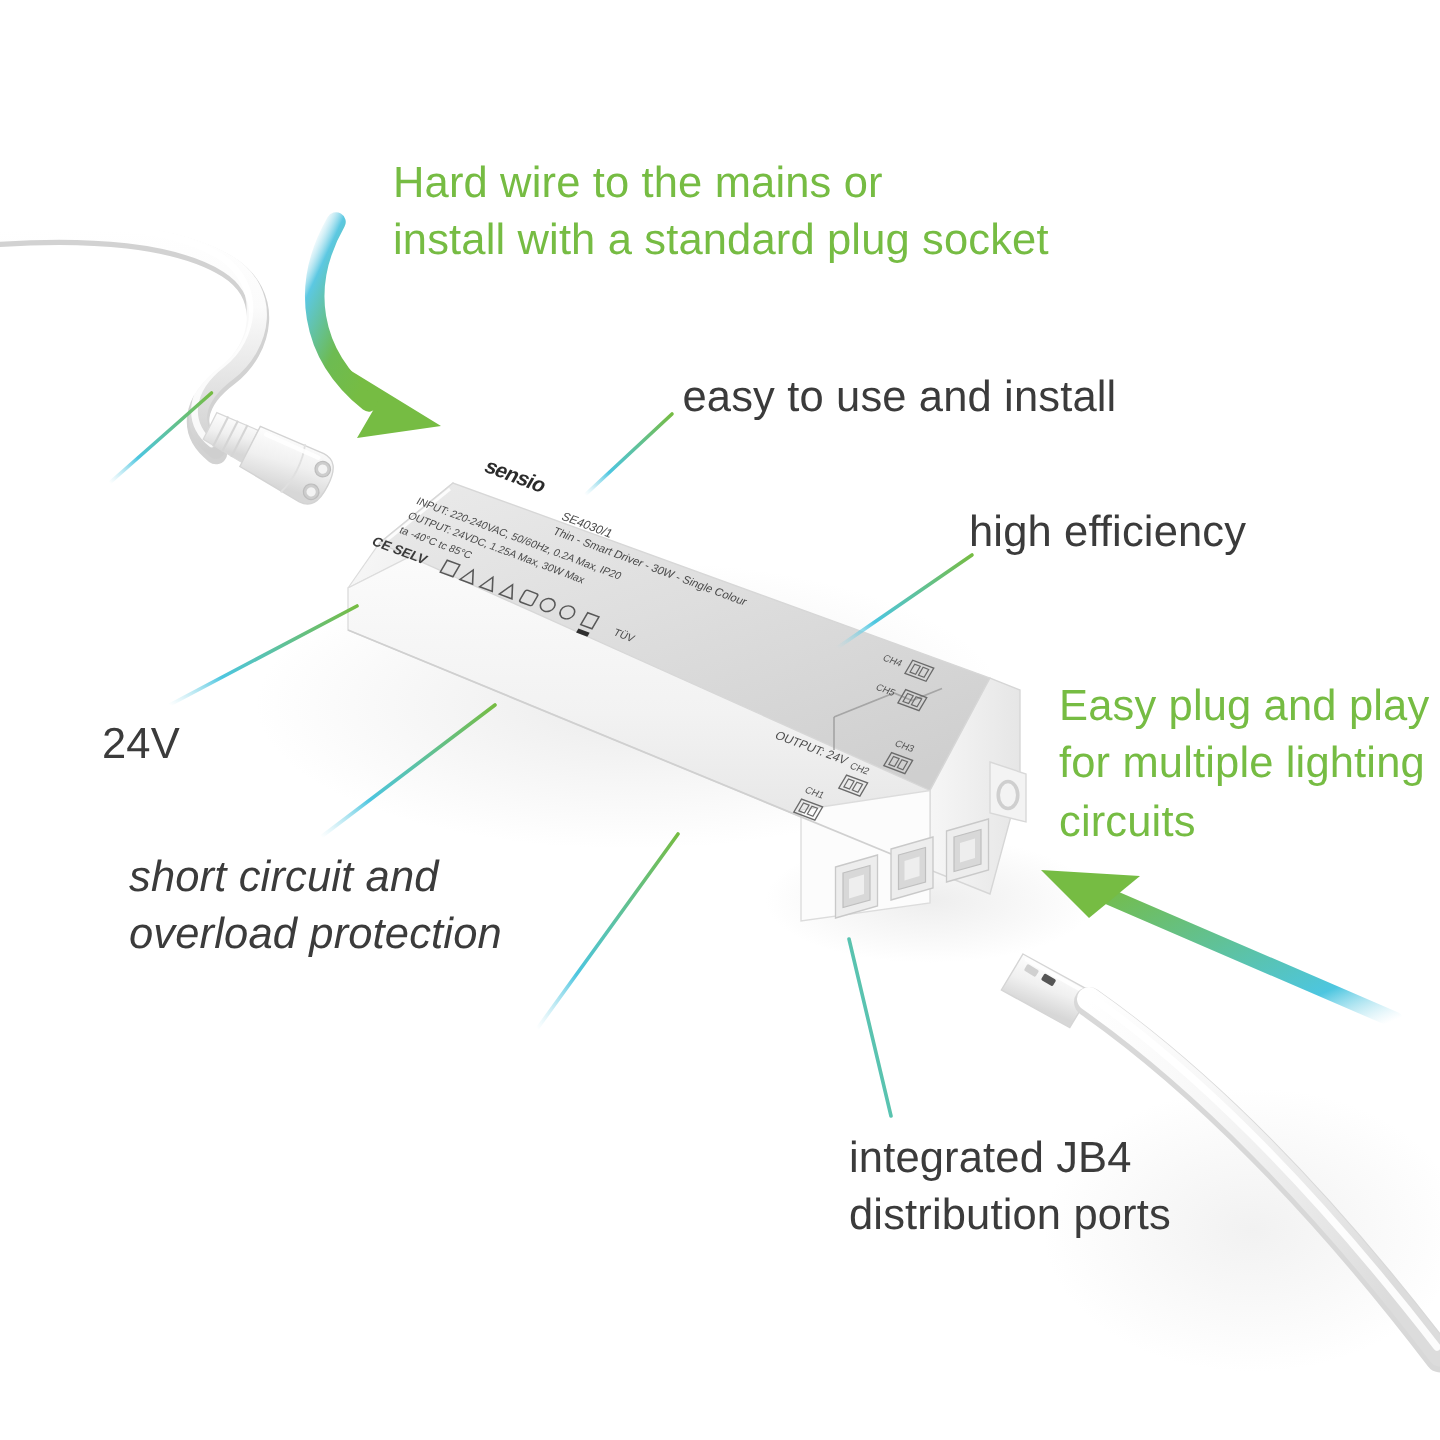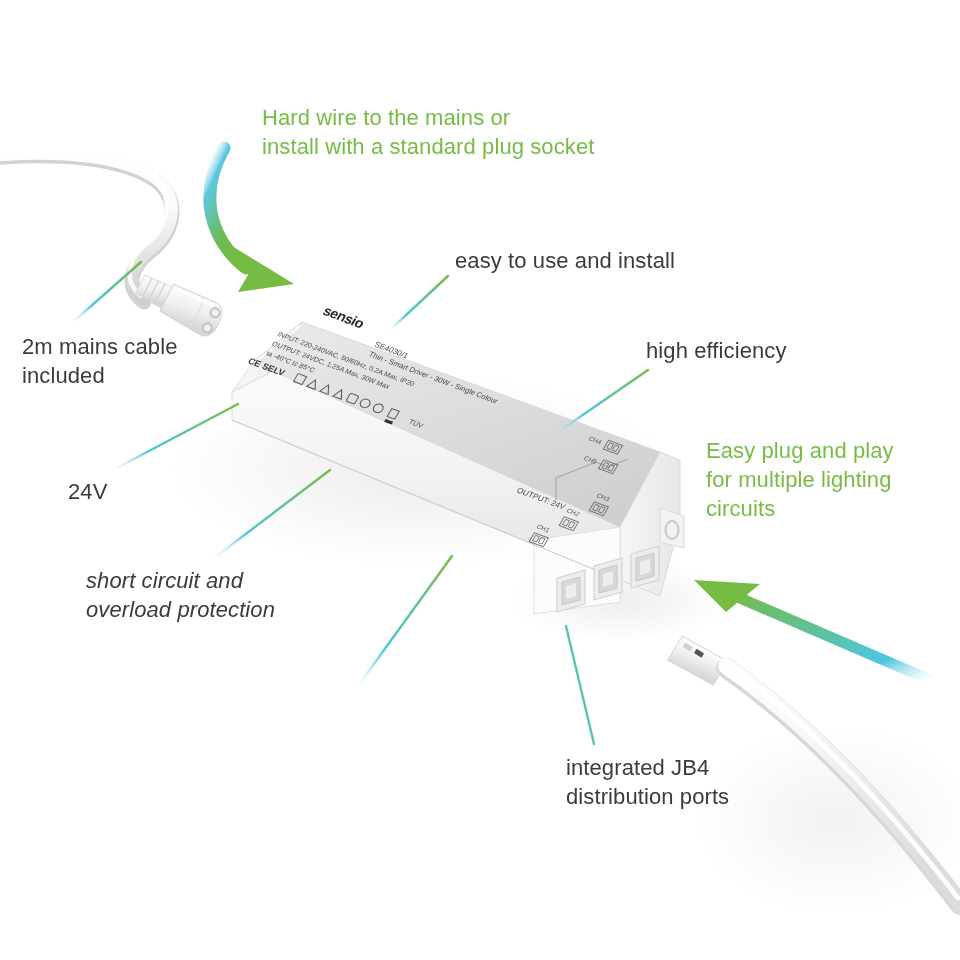--- a/index.html
+++ b/index.html
@@ -1,34 +1,34 @@
 <!DOCTYPE html>
 <html><head>
 <meta charset="utf-8">
 <style>
   html,body{margin:0;padding:0;background:#ffffff;}
   body{width:960px;height:960px;font-family:"Liberation Sans",sans-serif;overflow:hidden;}
   #stage{position:relative;width:960px;height:960px;background:#ffffff;overflow:hidden;}
 
   .svg-layer{position:absolute;left:0;top:0;width:960px;height:960px;}
 
-  .callout{position:absolute;color:#3b3b3b;font-size:22px;line-height:1.32;
+  .callout{position:absolute;color:#3b3b3b;font-size:29px;line-height:1.32;
            font-family:"Liberation Sans",sans-serif;font-weight:400;letter-spacing:.1px;
            white-space:pre-line;}
   .callout.green{color:#76bc43;}
 
   .c-hardwire{left:262px;top:103px;}
   .c-easyuse{left:455px;top:246px;}
   .c-highef{left:646px;top:336px;}
   .c-cable{left:22px;top:332px;}
   .c-24v{left:68px;top:477px;}
   .c-short{left:86px;top:566px;font-style:italic;}
   .c-surge{left:268px;top:694px;}
   .c-ports{left:566px;top:753px;}
-  .c-play{left:706px;top:436px;}
+  .c-play{left:706px;top:452px;}
 </style>
 </head>
 <body>
 
 <div id="stage">
 
   <svg class="svg-layer" viewBox="0 0 960 960">
     <defs>
       <linearGradient id="gradLeaderA" x1="0" y1="1" x2="1" y2="0">
         <stop offset="0%" stop-color="#8fd8ea" stop-opacity="0"></stop>
@@ -255,22 +255,20 @@
     </g>
   </svg>
 
   <div class="callout green c-hardwire">Hard wire to the mains or
 install with a standard plug socket</div>
 
   <div class="callout c-easyuse">easy to use and install</div>
 
   <div class="callout c-highef">high efficiency</div>
 
-  <div class="callout c-cable">2m mains cable
-included</div>
 
   <div class="callout c-24v">24V</div>
 
   <div class="callout c-short">short circuit and
 overload protection</div>
 
 
   <div class="callout c-ports">integrated JB4
 distribution ports</div>
 

